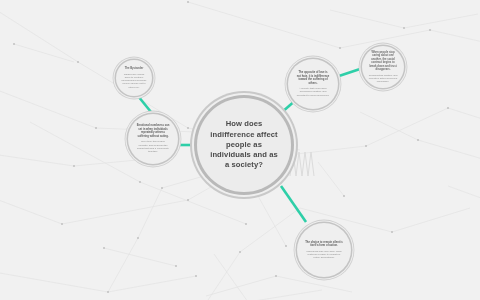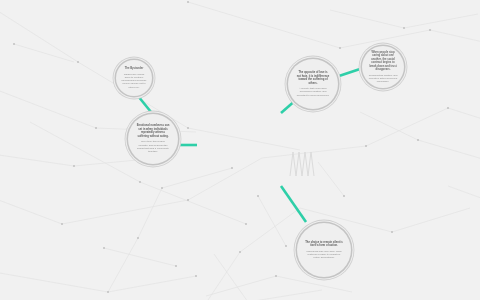--- a/index.html
+++ b/index.html
@@ -162,20 +162,23 @@
     </svg>
 
   <svg id="connectors" viewBox="0 0 480 300" preserveAspectRatio="none">
       <line x1="197" y1="145" x2="180" y2="145" stroke="#2ecfa8" stroke-width="2.6" stroke-linecap="butt"></line>
       <line x1="151" y1="112" x2="138" y2="96" stroke="#2ecfa8" stroke-width="2.6" stroke-linecap="butt"></line>
       <line x1="281" y1="113" x2="297" y2="99" stroke="#2ecfa8" stroke-width="2.6" stroke-linecap="butt"></line>
       <line x1="339" y1="76" x2="360" y2="69" stroke="#2ecfa8" stroke-width="2.6" stroke-linecap="butt"></line>
       <line x1="281" y1="186" x2="306" y2="222" stroke="#2ecfa8" stroke-width="2.6" stroke-linecap="butt"></line>
     </svg>
 
+  <div class="center-node" id="center-node" style="left: 197px; top: 98px; width: 94px; height: 94px;">
+    <div class="ctext">How does indifference affect people as individuals and as a society?</div>
+  </div>
 
   <div id="sat-layer">
       <div class="sat" style="left: 116px; top: 60px; width: 36px; height: 36px; padding: 5px;">
         <div class="sat-head">The Bystander</div>
         <div class="sat-body">Indifference allows harm to continue unchallenged because people choose not to intervene.</div>
       </div>
       <div class="sat sat-dark" style="left: 128px; top: 114px; width: 50px; height: 50px; padding: 8px;">
         <div class="sat-head">Emotional numbness can set in when individuals repeatedly witness suffering without acting.</div>
         <div class="sat-body">Over time this erodes empathy and weakens the bonds that hold a community together.</div>
       </div>

